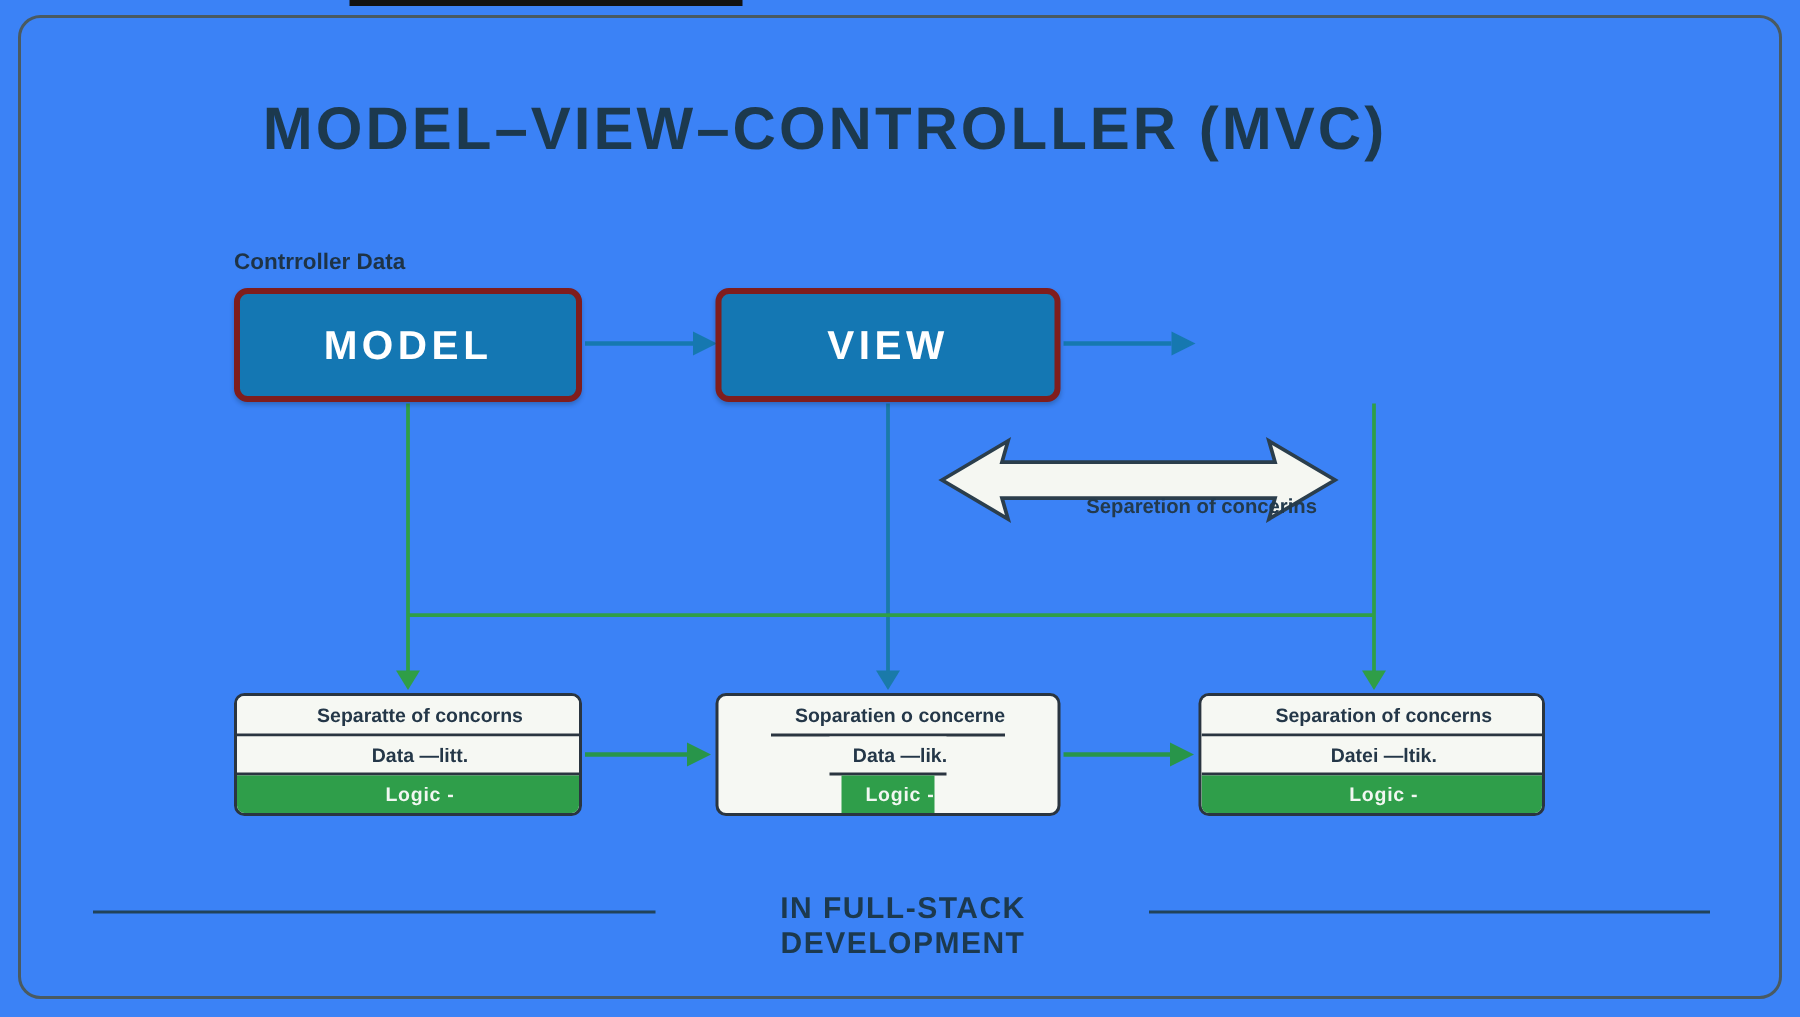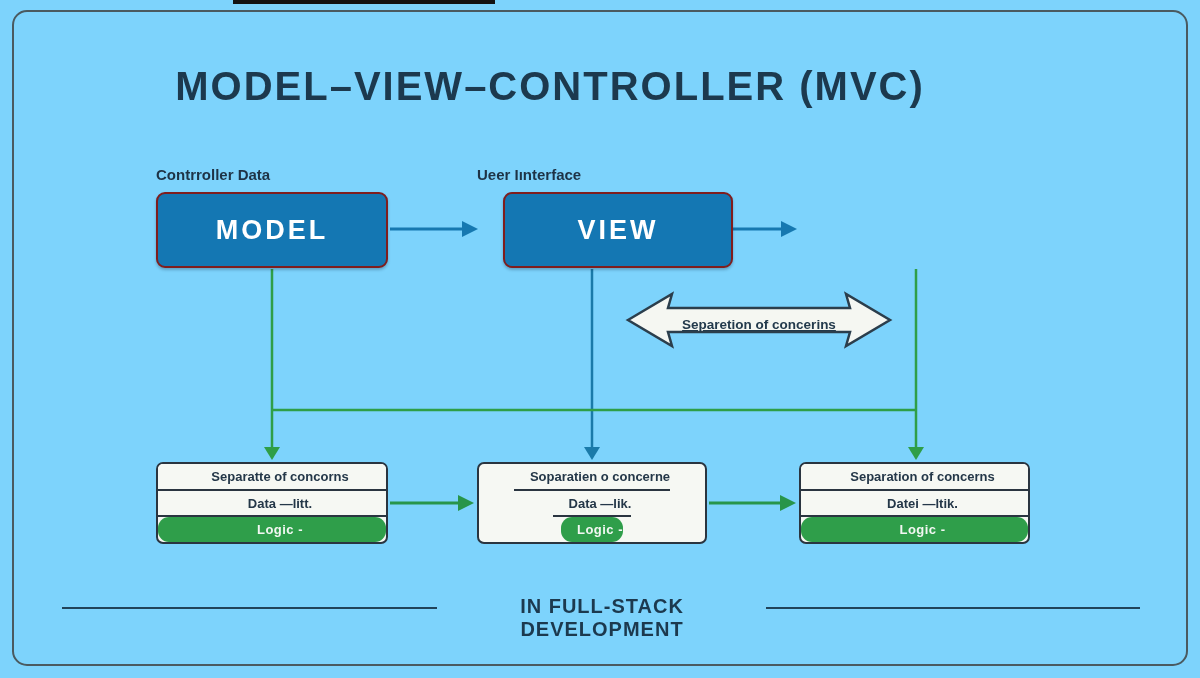--- a/index.html
+++ b/index.html
@@ -1,18 +1,18 @@
 <!DOCTYPE html>
 <html><head>
 <meta charset="utf-8">
 <style>
   html,body { margin:0; padding:0; background:#9fb3a4; }
   .canvas {
     position:relative; width:1200px; height:678px;
-    background:#7dd3fc; overflow:hidden;
+    background:#3b82f6; overflow:hidden;
     font-family:"Liberation Sans", sans-serif;
   }
   .frame {
     position:absolute; left:12px; top:10px; width:1172px; height:652px;
     border:2px solid #4a5a60; border-radius:15px;
   }
   .top-mark { position:absolute; left:233px; top:0; width:262px; height:4px; background:#121212; }
 
   .title {
     position:absolute; left:0; top:64px; width:1100px; text-align:center;
@@ -22,75 +22,73 @@
   .caption {
     position:absolute; top:166px; text-align:left;
     font-size:15px; font-weight:bold; color:#1e3346;
   }
   .caption.c1 { left:156px; width:232px; }
   .caption.c2 { left:477px; width:230px; }
   .caption.c3 { left:798px; width:236px; }
 
   .top-box {
     position:absolute; top:192px; height:76px; z-index:2;
-    background:#1477b3; border:2px solid #7f1d1d; border-radius:9px;
+    background:#1477b3; border:4px solid #7f1d1d; border-radius:9px;
     display:flex; align-items:center; justify-content:center;
     color:#ffffff; font-size:27px; font-weight:bold; letter-spacing:3px;
     box-shadow:0 2px 3px rgba(15,40,60,.28);
     box-sizing:border-box;
   }
   .top-box.b1 { left:156px; width:232px; }
-  .top-box.b2 { left:503px; width:230px; }
+  .top-box.b2 { left:477px; width:230px; }
   .top-box.b3 { left:798px; width:236px; }
 
   .svg-layer { position:absolute; left:0; top:0; z-index:1; }
 
   .banner-text {
-    position:absolute; left:640px; top:314px; width:238px; height:22px; z-index:2;
-    text-align:center; font-size:13.5px; font-weight:bold; color:#233a4c;
+    position:absolute; left:640px; top:327px; width:238px; height:22px; z-index:2;
+    text-align:right; font-size:13.5px; font-weight:bold; color:#233a4c;
     line-height:22px;
-    text-decoration:underline;
   }
 
   .detail-box {
     position:absolute; top:462px; height:82px; z-index:2;
     border:2px solid #2a3540; border-radius:7px; overflow:hidden;
     background:#f6f8f3; display:flex; flex-direction:column;
     box-sizing:border-box;
   }
   .detail-box.d1 { left:156px; width:232px; }
   .detail-box.d2 { left:477px; width:230px;align-items:center; }
   .detail-box.d3 { left:799px; width:231px;justify-content:space-between; }
   .detail-row {
     flex:1; display:flex; align-items:center; justify-content:center;
     font-size:13px; font-weight:bold; color:#243748;
     border-bottom:2px solid #2a3540; background:#f6f8f3;padding-left:16px;
   }
-  .detail-row.last { border-bottom:none; background:#2f9e4a; color:#f2f7f2; letter-spacing:.5px;border-radius:11px; }
+  .detail-row.last { border-bottom:none; background:#2f9e4a; color:#f2f7f2; letter-spacing:.5px; }
 
   .footer-line { position:absolute; top:607px; height:2px; background:#21435a; }
   .footer-line.left { left:62px; width:375px; }
   .footer-line.right { left:766px; width:374px; }
   .footer-text {
     position:absolute; left:440px; top:595px; width:324px; text-align:center;
     font-size:20px; font-weight:800; letter-spacing:1px; color:#1c394e;
   }
 </style>
 </head>
 <body>
 
 <div class="canvas">
 
   <div class="top-mark"></div>
   <div class="frame"></div>
 
   <div class="title">MODEL–VIEW–CONTROLLER (MVC)</div>
 
   <div class="caption c1">Contrroller Data</div>
-  <div class="caption c2">Ueer Iınterface</div>
 
   <div class="top-box b1">
     <span>MODEL</span>
   </div>
   <div class="top-box b2">
     <span>VIEW</span>
   </div>
 
   <svg class="svg-layer" width="1200" height="678" viewBox="0 0 1200 678">
 

